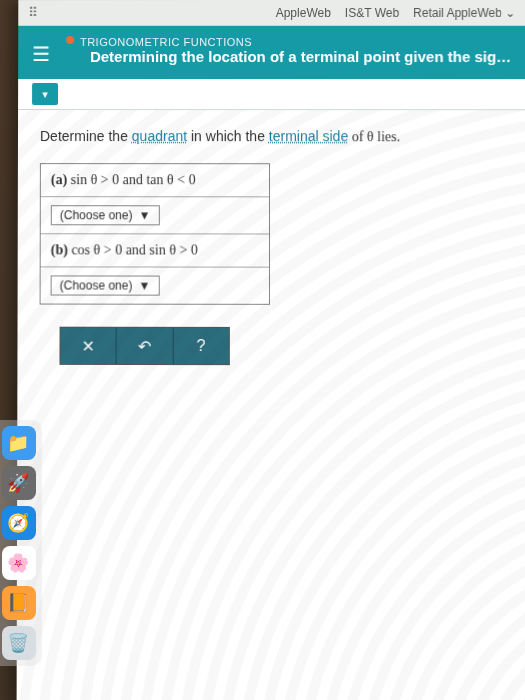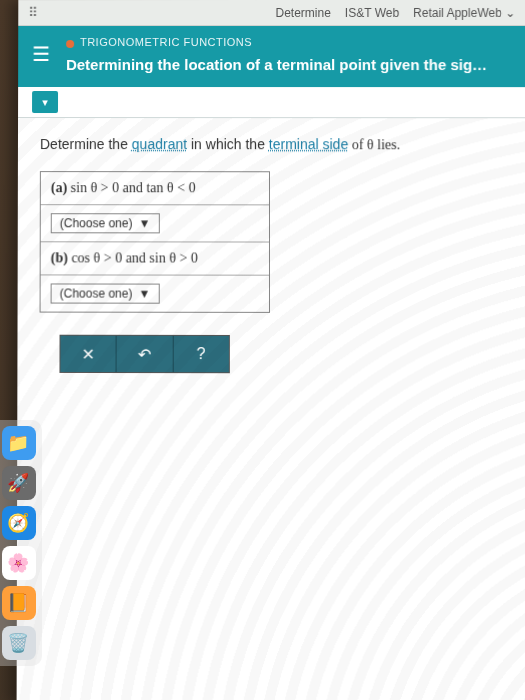--- a/index.html
+++ b/index.html
@@ -59,25 +59,25 @@
   .banner {
     background:#169aa6;
     color:#fff;
     padding: 10px 14px 14px 14px;
     display:flex; gap:16px; align-items:flex-start;
   }
   .hamburger{ font-size:20px; line-height:1; margin-top:8px;}
   .banner-text{flex:1}
   .crumb{
     font-size:11px; letter-spacing:.5px;
-    display:flex; align-items:flex-end; gap:6px;
-    opacity:.9; margin-bottom:8px;
+    display:flex; align-items:flex-start; gap:6px;
+    opacity:.9; margin-bottom:0;
   }
   .bullet{width:8px;height:8px;border-radius:50%;background:#ff6a2e;display:inline-block}
-  .title{font-size:15px;font-weight:bold;}
+  .title{font-size:15px;font-weight:bold;margin-left:24px;}
   .subbar{
     background:#fff;
     border-bottom:1px solid #cfd8d8;
     padding:4px 14px;
   }
   .flag-btn{
     width:26px;height:22px;
     background:#169aa6;color:#fff;
     display:flex;align-items:center;justify-content:center;
     border-radius:2px;
@@ -139,21 +139,21 @@
   <div class="dock-icon di-photos">🌸</div>
   <div class="dock-icon di-books">📙</div>
   <div class="dock-icon di-trash">🗑️</div>
 </div>
 
 <div class="browser">
 
   <div class="toolbar">
     <span class="tb-grid">⠿</span>
     <span class="tb-spacer"></span>
-    <span class="tb-link">Determine</span>
+    <span class="tb-link">AppleWeb</span>
     <span class="tb-link">IS&amp;T Web</span>
     <span class="tb-link">
       <span>Retail AppleWeb</span>
       <span>⌄</span>
     </span>
   </div>
 
   <div class="banner">
     <div class="hamburger">☰</div>
     <div class="banner-text">

